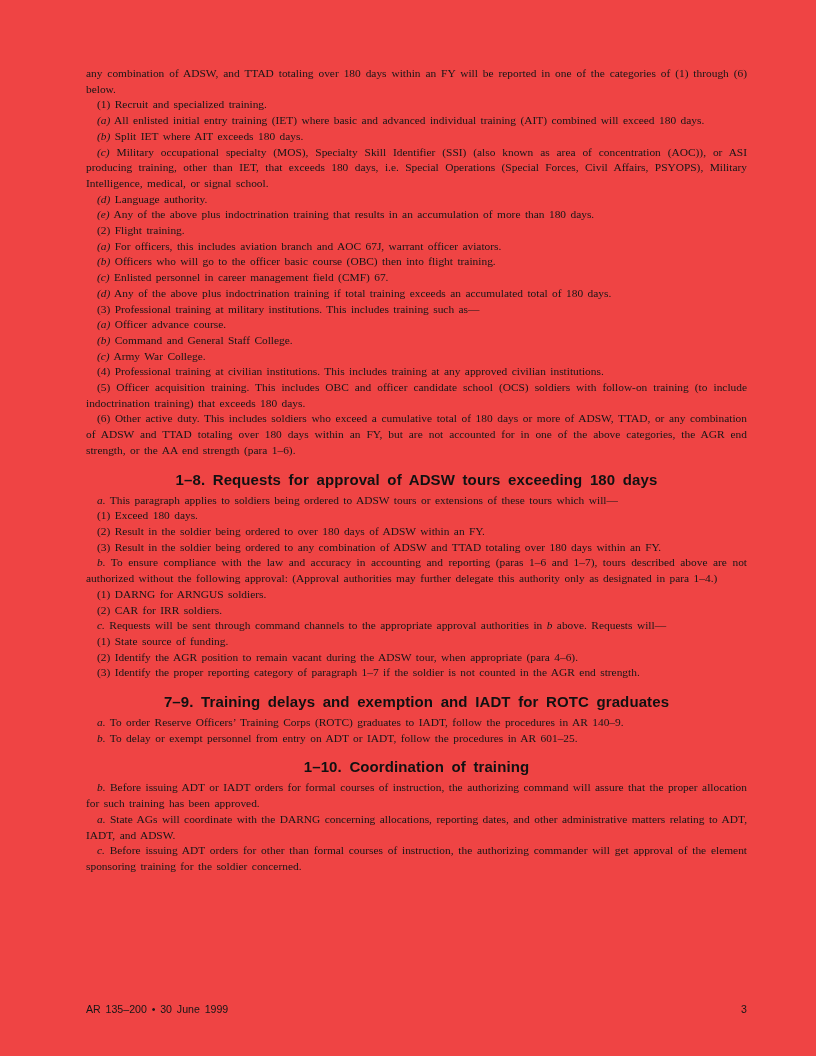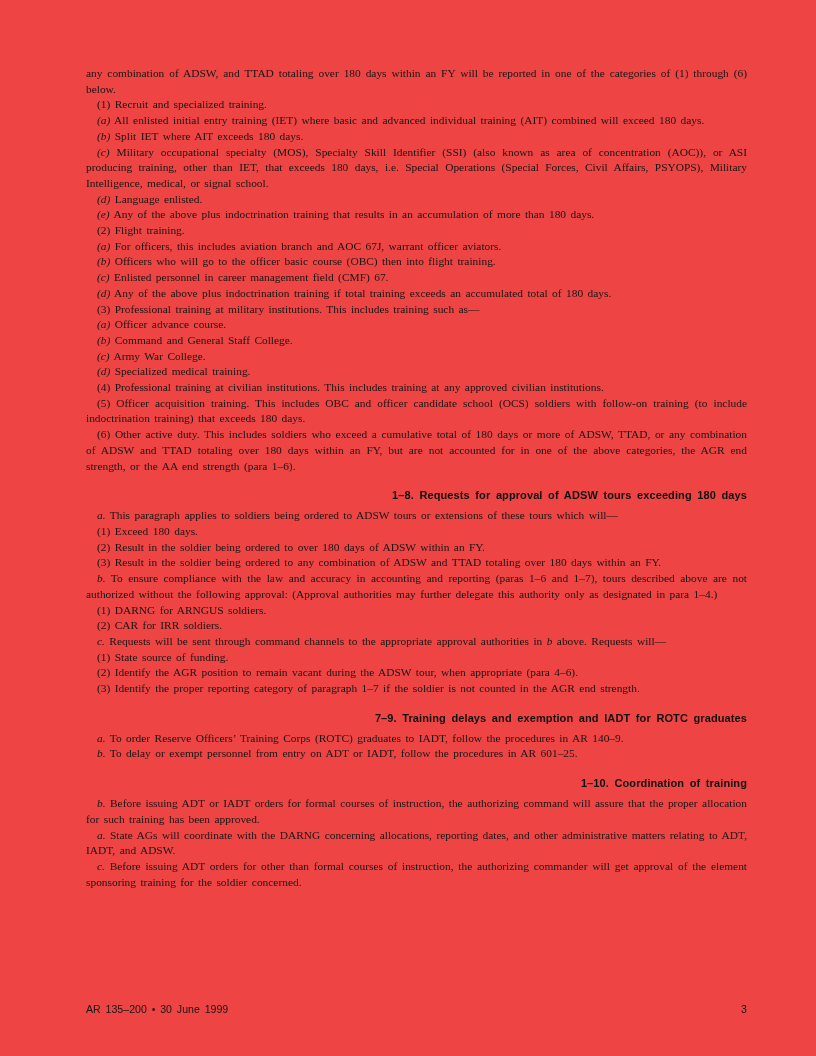--- a/index.html
+++ b/index.html
@@ -34,24 +34,24 @@
   p.para.noindent {
     text-indent: 0;
   }
   p.para em {
     font-style: italic;
     font-family: "Liberation Serif", serif;
   }
   .heading {
     font-family: "Liberation Sans", sans-serif;
     font-weight: bold;
-    font-size: 11px;
+    font-size: 15px;
     line-height: 14px;
     margin: 14px 0 6px 0;
-    text-align: right;
+    text-align: center;
     word-spacing: 0.22em;
     letter-spacing: 0.1px;
     color: #111111;
   }
   .footer {
     position: absolute;
     left: 86px;
     top: 1003px;
     width: 661px;
     height: 16px;
@@ -75,32 +75,31 @@
 </head>
 <body>
 
 <div class="page">
   <div class="content">
       <p class="para noindent"><span>any combination of ADSW, and TTAD totaling over 180 days within an FY will be reported in one of the categories of (1) through (6) below.</span></p>
       <p class="para"><span>(1) Recruit and specialized training.</span></p>
       <p class="para"><em>(a)</em><span> All enlisted initial entry training (IET) where basic and advanced individual training (AIT) combined will exceed 180 days.</span></p>
       <p class="para"><em>(b)</em><span> Split IET where AIT exceeds 180 days.</span></p>
       <p class="para"><em>(c)</em><span> Military occupational specialty (MOS), Specialty Skill Identifier (SSI) (also known as area of concentration (AOC)), or ASI producing training, other than IET, that exceeds 180 days, i.e. Special Operations (Special Forces, Civil Affairs, PSYOPS), Military Intelligence, medical, or signal school.</span></p>
-      <p class="para"><em>(d)</em><span> Language enlisted.</span></p>
+      <p class="para"><em>(d)</em><span> Language authority.</span></p>
       <p class="para"><em>(e)</em><span> Any of the above plus indoctrination training that results in an accumulation of more than 180 days.</span></p>
       <p class="para"><span>(2) Flight training.</span></p>
       <p class="para"><em>(a)</em><span> For officers, this includes aviation branch and AOC 67J, warrant officer aviators.</span></p>
       <p class="para"><em>(b)</em><span> Officers who will go to the officer basic course (OBC) then into flight training.</span></p>
       <p class="para"><em>(c)</em><span> Enlisted personnel in career management field (CMF) 67.</span></p>
       <p class="para"><em>(d)</em><span> Any of the above plus indoctrination training if total training exceeds an accumulated total of 180 days.</span></p>
       <p class="para"><span>(3) Professional training at military institutions. This includes training such as—</span></p>
       <p class="para"><em>(a)</em><span> Officer advance course.</span></p>
       <p class="para"><em>(b)</em><span> Command and General Staff College.</span></p>
       <p class="para"><em>(c)</em><span> Army War College.</span></p>
-      <p class="para"><em>(d)</em><span> Specialized medical training.</span></p>
       <p class="para"><span>(4) Professional training at civilian institutions. This includes training at any approved civilian institutions.</span></p>
       <p class="para"><span>(5) Officer acquisition training. This includes OBC and officer candidate school (OCS) soldiers with follow-on training (to include indoctrination training) that exceeds 180 days.</span></p>
       <p class="para"><span>(6) Other active duty. This includes soldiers who exceed a cumulative total of 180 days or more of ADSW, TTAD, or any combination of ADSW and TTAD totaling over 180 days within an FY, but are not accounted for in one of the above categories, the AGR end strength, or the AA end strength (para 1–6).</span></p>
       <div class="heading">1–8. Requests for approval of ADSW tours exceeding 180 days</div>
       <p class="para"><em>a.</em><span> This paragraph applies to soldiers being ordered to ADSW tours or extensions of these tours which will—</span></p>
       <p class="para"><span>(1) Exceed 180 days.</span></p>
       <p class="para"><span>(2) Result in the soldier being ordered to over 180 days of ADSW within an FY.</span></p>
       <p class="para"><span>(3) Result in the soldier being ordered to any combination of ADSW and TTAD totaling over 180 days within an FY.</span></p>
       <p class="para"><em>b.</em><span> To ensure compliance with the law and accuracy in accounting and reporting (paras 1–6 and 1–7), tours described above are not authorized without the following approval: (Approval authorities may further delegate this authority only as designated in para 1–4.)</span></p>
       <p class="para"><span>(1) DARNG for ARNGUS soldiers.</span></p>

